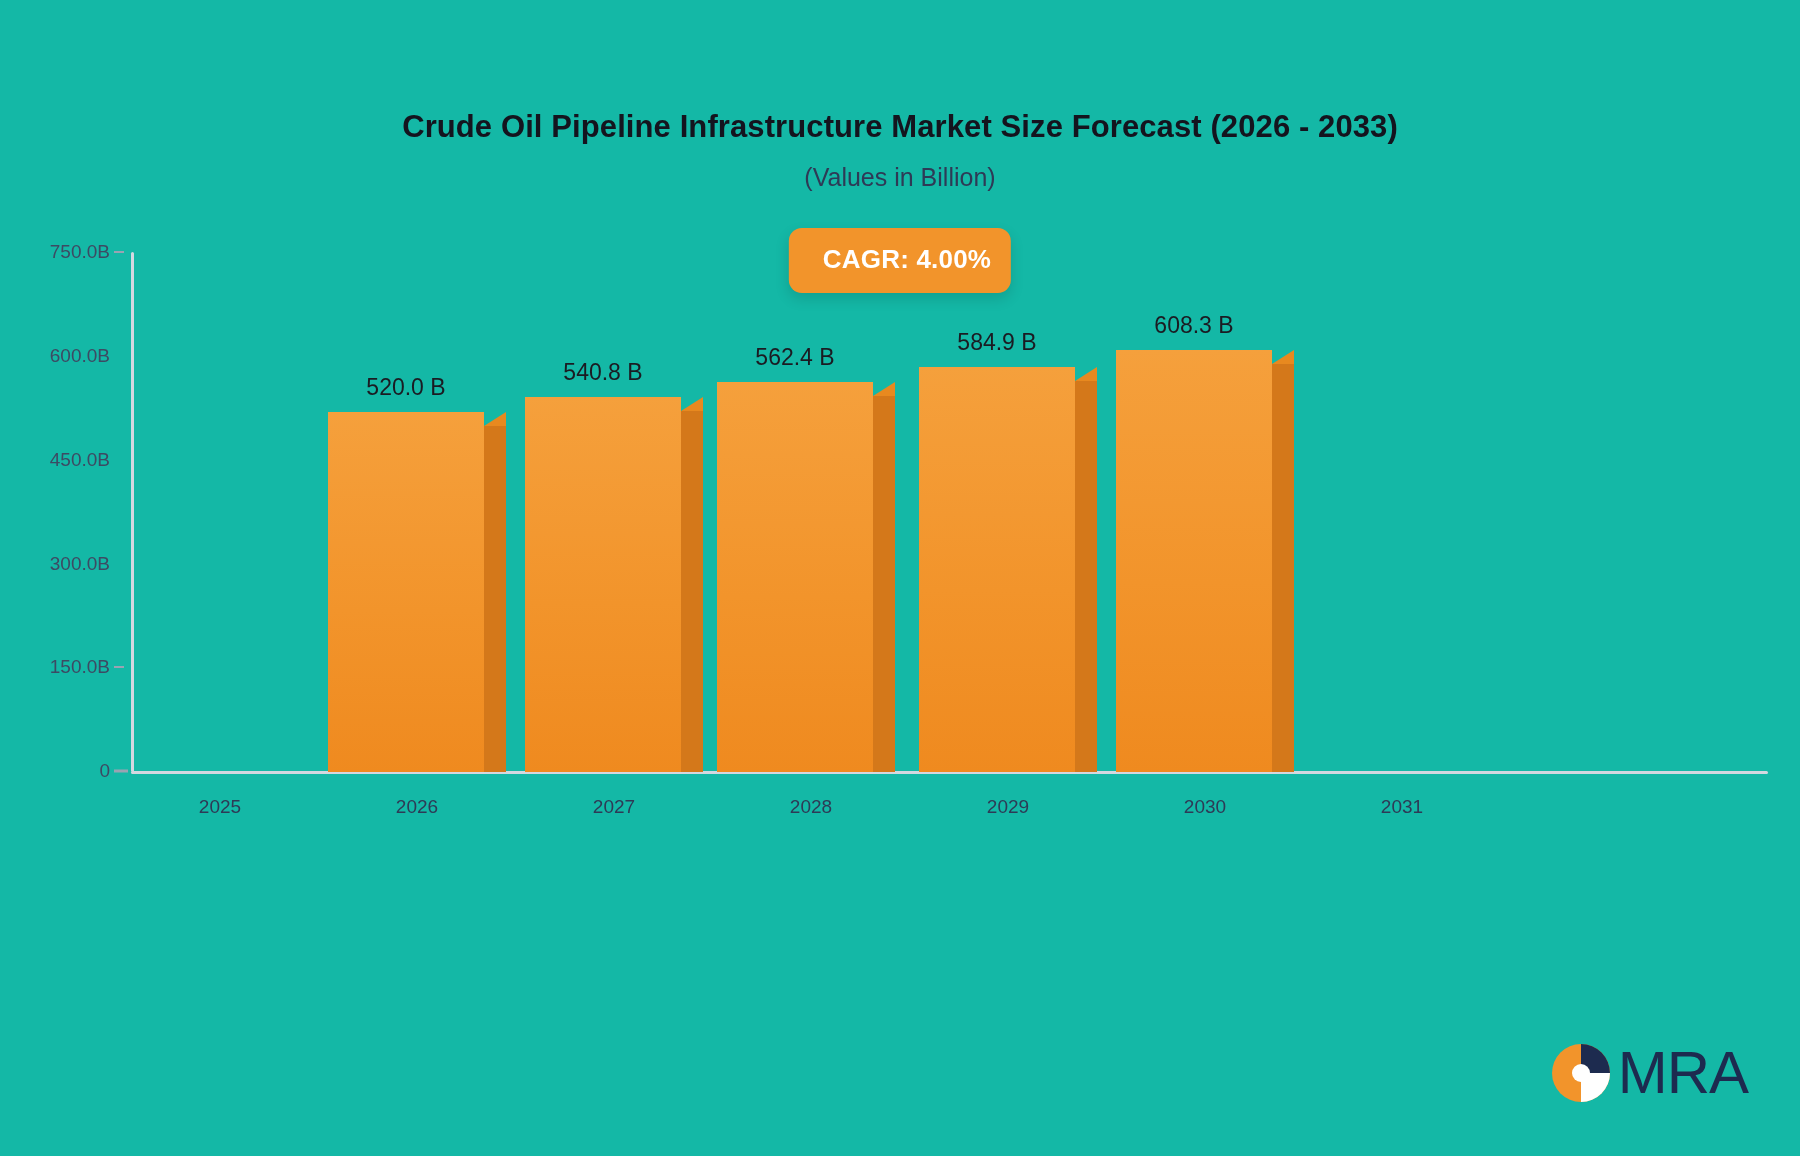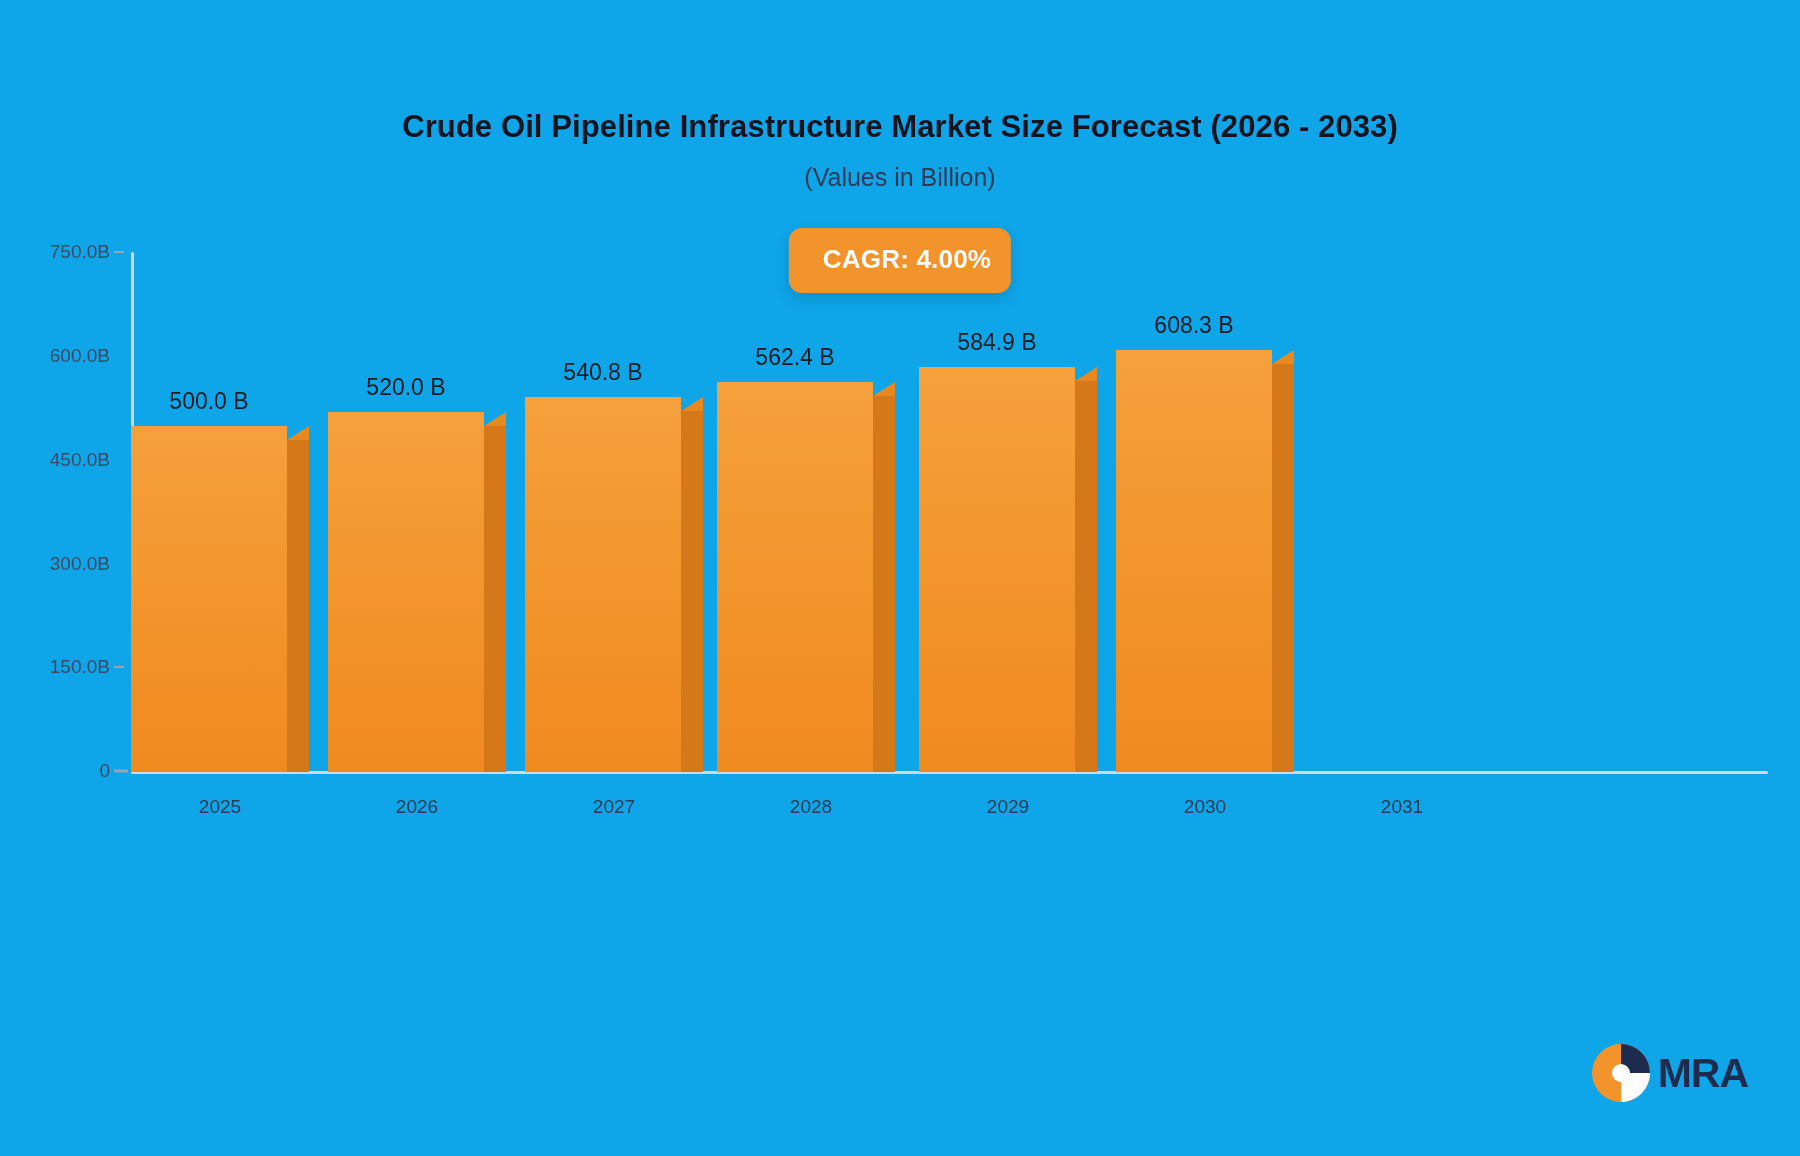--- a/index.html
+++ b/index.html
@@ -11,21 +11,21 @@
     height: 1156px;
     background: #ffffff;
     font-family: "Liberation Sans", sans-serif;
     overflow: hidden;
     position: relative;
   }
 
   .chart-card {
     position: absolute;
     inset: 0;
-    background: #0ea5e9;
+    background: #14b8a6;
   }
 
   
   .title-block {
     position: absolute;
     top: 108px;
     left: 0;
     width: 1800px;
     text-align: center;
   }
@@ -183,22 +183,22 @@
     align-items: center;
     gap: 6px;
   }
   .logo-mark {
     width: 62px;
     height: 62px;
     position: relative;
     flex: 0 0 auto;
   }
   .logo-text {
-    font-size: 41px;
-    font-weight: 700;
+    font-size: 60px;
+    font-weight: 400;
     color: #1d2b4f;
     letter-spacing: -1px;
     line-height: 1;
   }
 </style>
 </head>
 <body>
 
 <div class="chart-card">
 
@@ -224,28 +224,20 @@
     <div class="y-tick" style="top:564px;">300.0B</div>
 
     <div class="y-tick" style="top:667px;">150.0B</div>
     <div class="y-tick-dash" style="top:667px;"></div>
 
     <div class="y-tick" style="top:771px;">0</div>
     <div class="y-tick-dash" style="top:771px;width:14px;height:3px;"></div>
 
     <div class="bars-layer">
 
-      <div class="bar-slot" style="left:0px; width:178px;">
-        <div class="bar-wrap" style="height:346px;">
-          <div class="bar-face"></div>
-          <div class="bar-side"></div>
-          <div class="bar-top"></div>
-        </div>
-        <div class="bar-label" style="bottom:357px; right:22px; width:156px;">500.0 B</div>
-      </div>
 
       <div class="bar-slot" style="left:197px; width:178px;">
         <div class="bar-wrap" style="height:360px;">
           <div class="bar-face"></div>
           <div class="bar-side"></div>
           <div class="bar-top"></div>
         </div>
         <div class="bar-label" style="bottom:371px; right:22px; width:156px;">520.0 B</div>
       </div>
 

